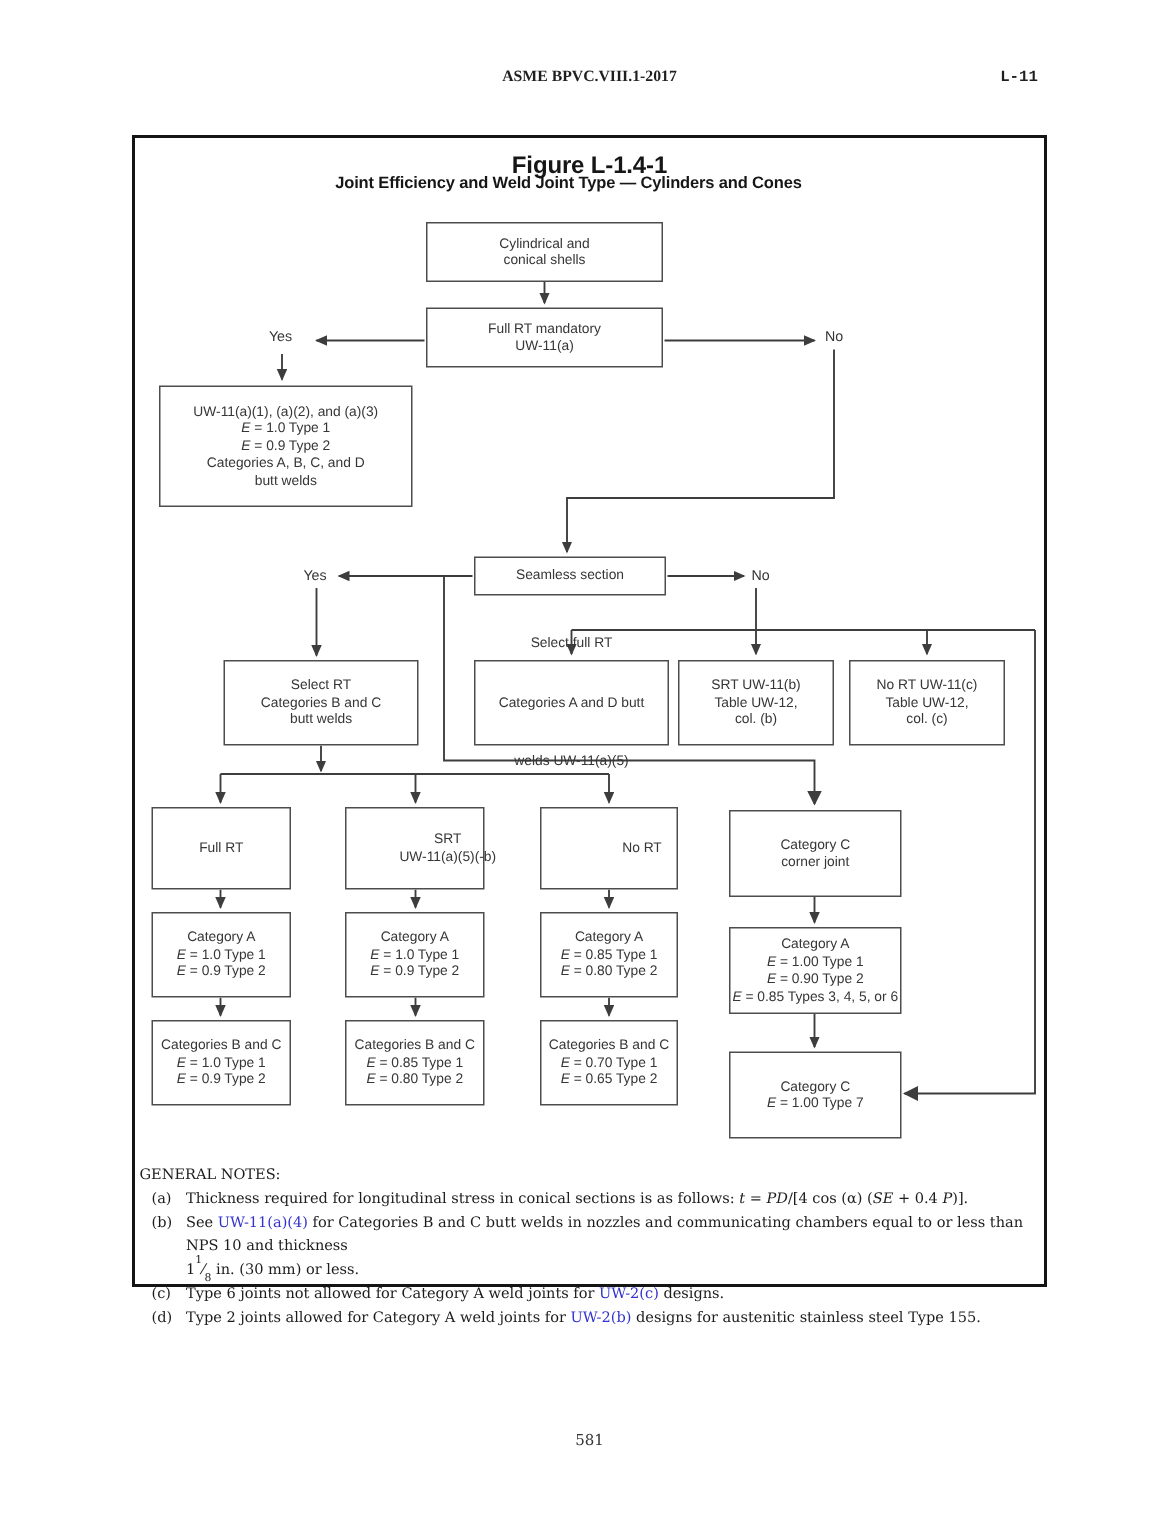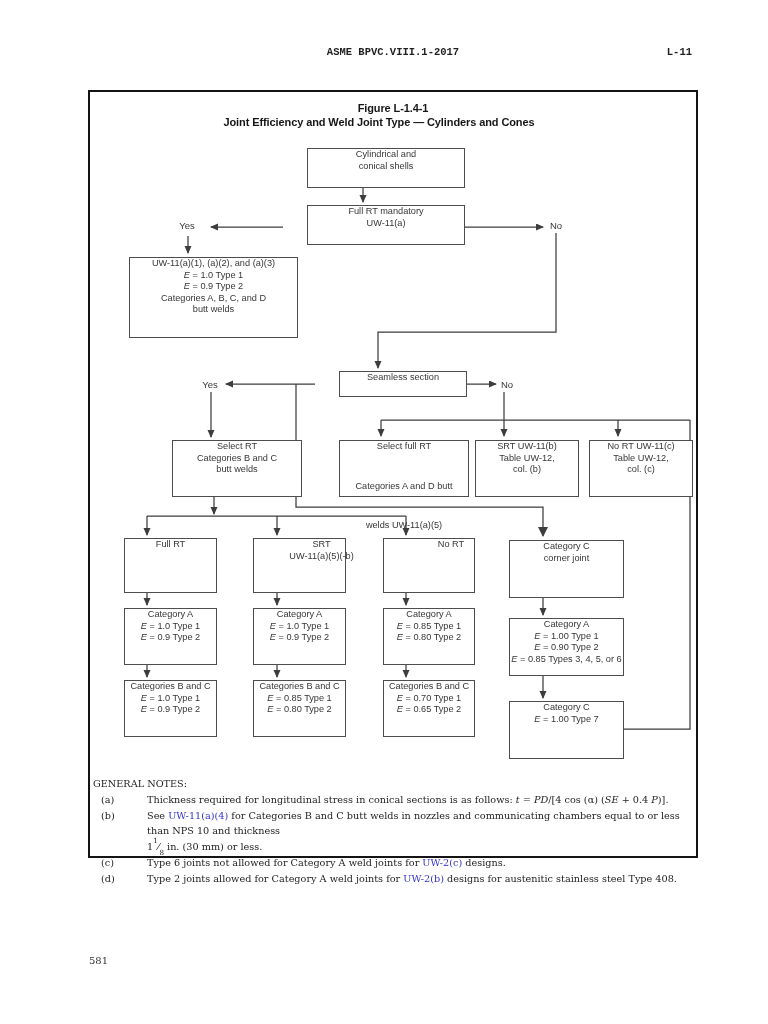--- a/index.html
+++ b/index.html
@@ -5,67 +5,67 @@
   :root{
     --link:#3333cc; --line:#3d3d3d; --boxborder:#4d4d4d; --frame:#141414; --text:#363636;
   }
   html,body{margin:0;padding:0;}
   body{
     width:768px;height:1024px;position:relative;background:#ffffff;
     font-family:"Liberation Sans",sans-serif;overflow:hidden;
   }
   .hdr-title{
     position:absolute;left:89px;top:46px;width:608px;text-align:center;
-    font-family:Liberation Mono, monospace;font-weight:bold;font-size:10.5px;color:#1f1f1f;
+    font-family:Liberation Serif, serif;font-weight:bold;font-size:10.5px;color:#1f1f1f;
   }
   .hdr-page{
     position:absolute;left:610px;top:46px;width:82px;text-align:right;
     font-family:Liberation Mono, monospace;font-weight:bold;font-size:10.5px;color:#1f1f1f;
   }
   .frame{
     position:absolute;left:88px;top:90px;width:610px;height:768px;
     border:2px solid var(--frame);box-sizing:border-box;background:#fff;
   }
   .fig-title{
     position:absolute;left:89px;top:102px;width:608px;text-align:center;
-    font-weight:bold;font-size:11px;color:#161616;letter-spacing:-0.1px;
+    font-weight:bold;font-size:16px;color:#161616;letter-spacing:-0.1px;
   }
   .fig-subtitle{
     position:absolute;left:89px;top:116px;width:580px;text-align:center;
     font-weight:bold;font-size:11px;color:#161616;letter-spacing:-0.1px;
   }
   #connectors{position:absolute;left:0;top:0;pointer-events:none;}
   #connectors path{stroke:var(--line);stroke-width:1.25;fill:none;}
   #connectors marker path{fill:var(--line);stroke:none;}
   .fbox{
     position:absolute;box-sizing:border-box;border:1px solid var(--boxborder);
-    background:#fff;display:flex;flex-direction:column;align-items:center;
-    text-align:center;font-size:9.2px;line-height:11.5px;color:var(--text);margin-left:23px;
+    background:#fff;display:flex;flex-direction:column;align-items:center;justify-content:center;
+    text-align:center;font-size:9.2px;line-height:11.5px;color:var(--text);
   }
   .fbox span{display:block;white-space:nowrap;}
   .fbox i{font-style:italic;}
   .blabel{
     position:absolute;transform:translate(-50%,-50%);font-size:9.5px;color:var(--text);
     background:#fff;padding:0 1px;white-space:nowrap;
   }
   #notes{
     position:absolute;left:93px;top:776px;width:600px;
     font-family:"DejaVu Serif",serif;font-size:9.7px;line-height:15.8px;color:#1c1c1c;
   }
   .nheading{margin-bottom:0px;}
   .nitem{display:flex;padding-left:8px;}
   .nlabel{width:23px;flex:none;}
-  .ntext{flex:1;margin-left:23px;}
+  .ntext{flex:1;}
   .ntext i{font-style:italic;}
   .ref{color:var(--link);text-decoration:none;}
   sup,sub{font-size:7.2px;line-height:0;}
   sup{position:relative;top:-3px;}
   sub{position:relative;top:1.5px;}
   .pageno{
-    position:absolute;left:89px;top:955px;width:608px;text-align:left;
+    position:absolute;left:89px;top:955px;width:608px;text-align:center;
     font-family:"DejaVu Serif",serif;font-size:10px;color:#333;
   }
 </style>
 </head>
 <body>
 
 <div class="hdr-title">ASME BPVC.VIII.1-2017</div>
 <div class="hdr-page">L-11</div>
 
 <div class="frame"></div>
@@ -220,18 +220,18 @@
       <div class="nitem">
         <span class="nlabel">(b)</span>
         <div class="ntext"><span>See </span><a class="ref" href="#">UW-11(a)(4)</a><span> for Categories B and C butt welds in nozzles and communicating chambers equal to or less than NPS 10 and thickness</span><br><span>1</span><sup>1</sup><span>⁄</span><sub>8</sub><span> in. (30 mm) or less.</span></div>
       </div>
       <div class="nitem">
         <span class="nlabel">(c)</span>
         <div class="ntext"><span>Type 6 joints not allowed for Category A weld joints for </span><a class="ref" href="#">UW-2(c)</a><span> designs.</span></div>
       </div>
       <div class="nitem">
         <span class="nlabel">(d)</span>
-        <div class="ntext"><span>Type 2 joints allowed for Category A weld joints for </span><a class="ref" href="#">UW-2(b)</a><span> designs for austenitic stainless steel Type 408.</span></div>
+        <div class="ntext"><span>Type 2 joints allowed for Category A weld joints for </span><a class="ref" href="#">UW-2(b)</a><span> designs for austenitic stainless steel Type 155.</span></div>
       </div>
     </div>
 </div>
 
 <div class="pageno">581</div>
 
 </body></html>

